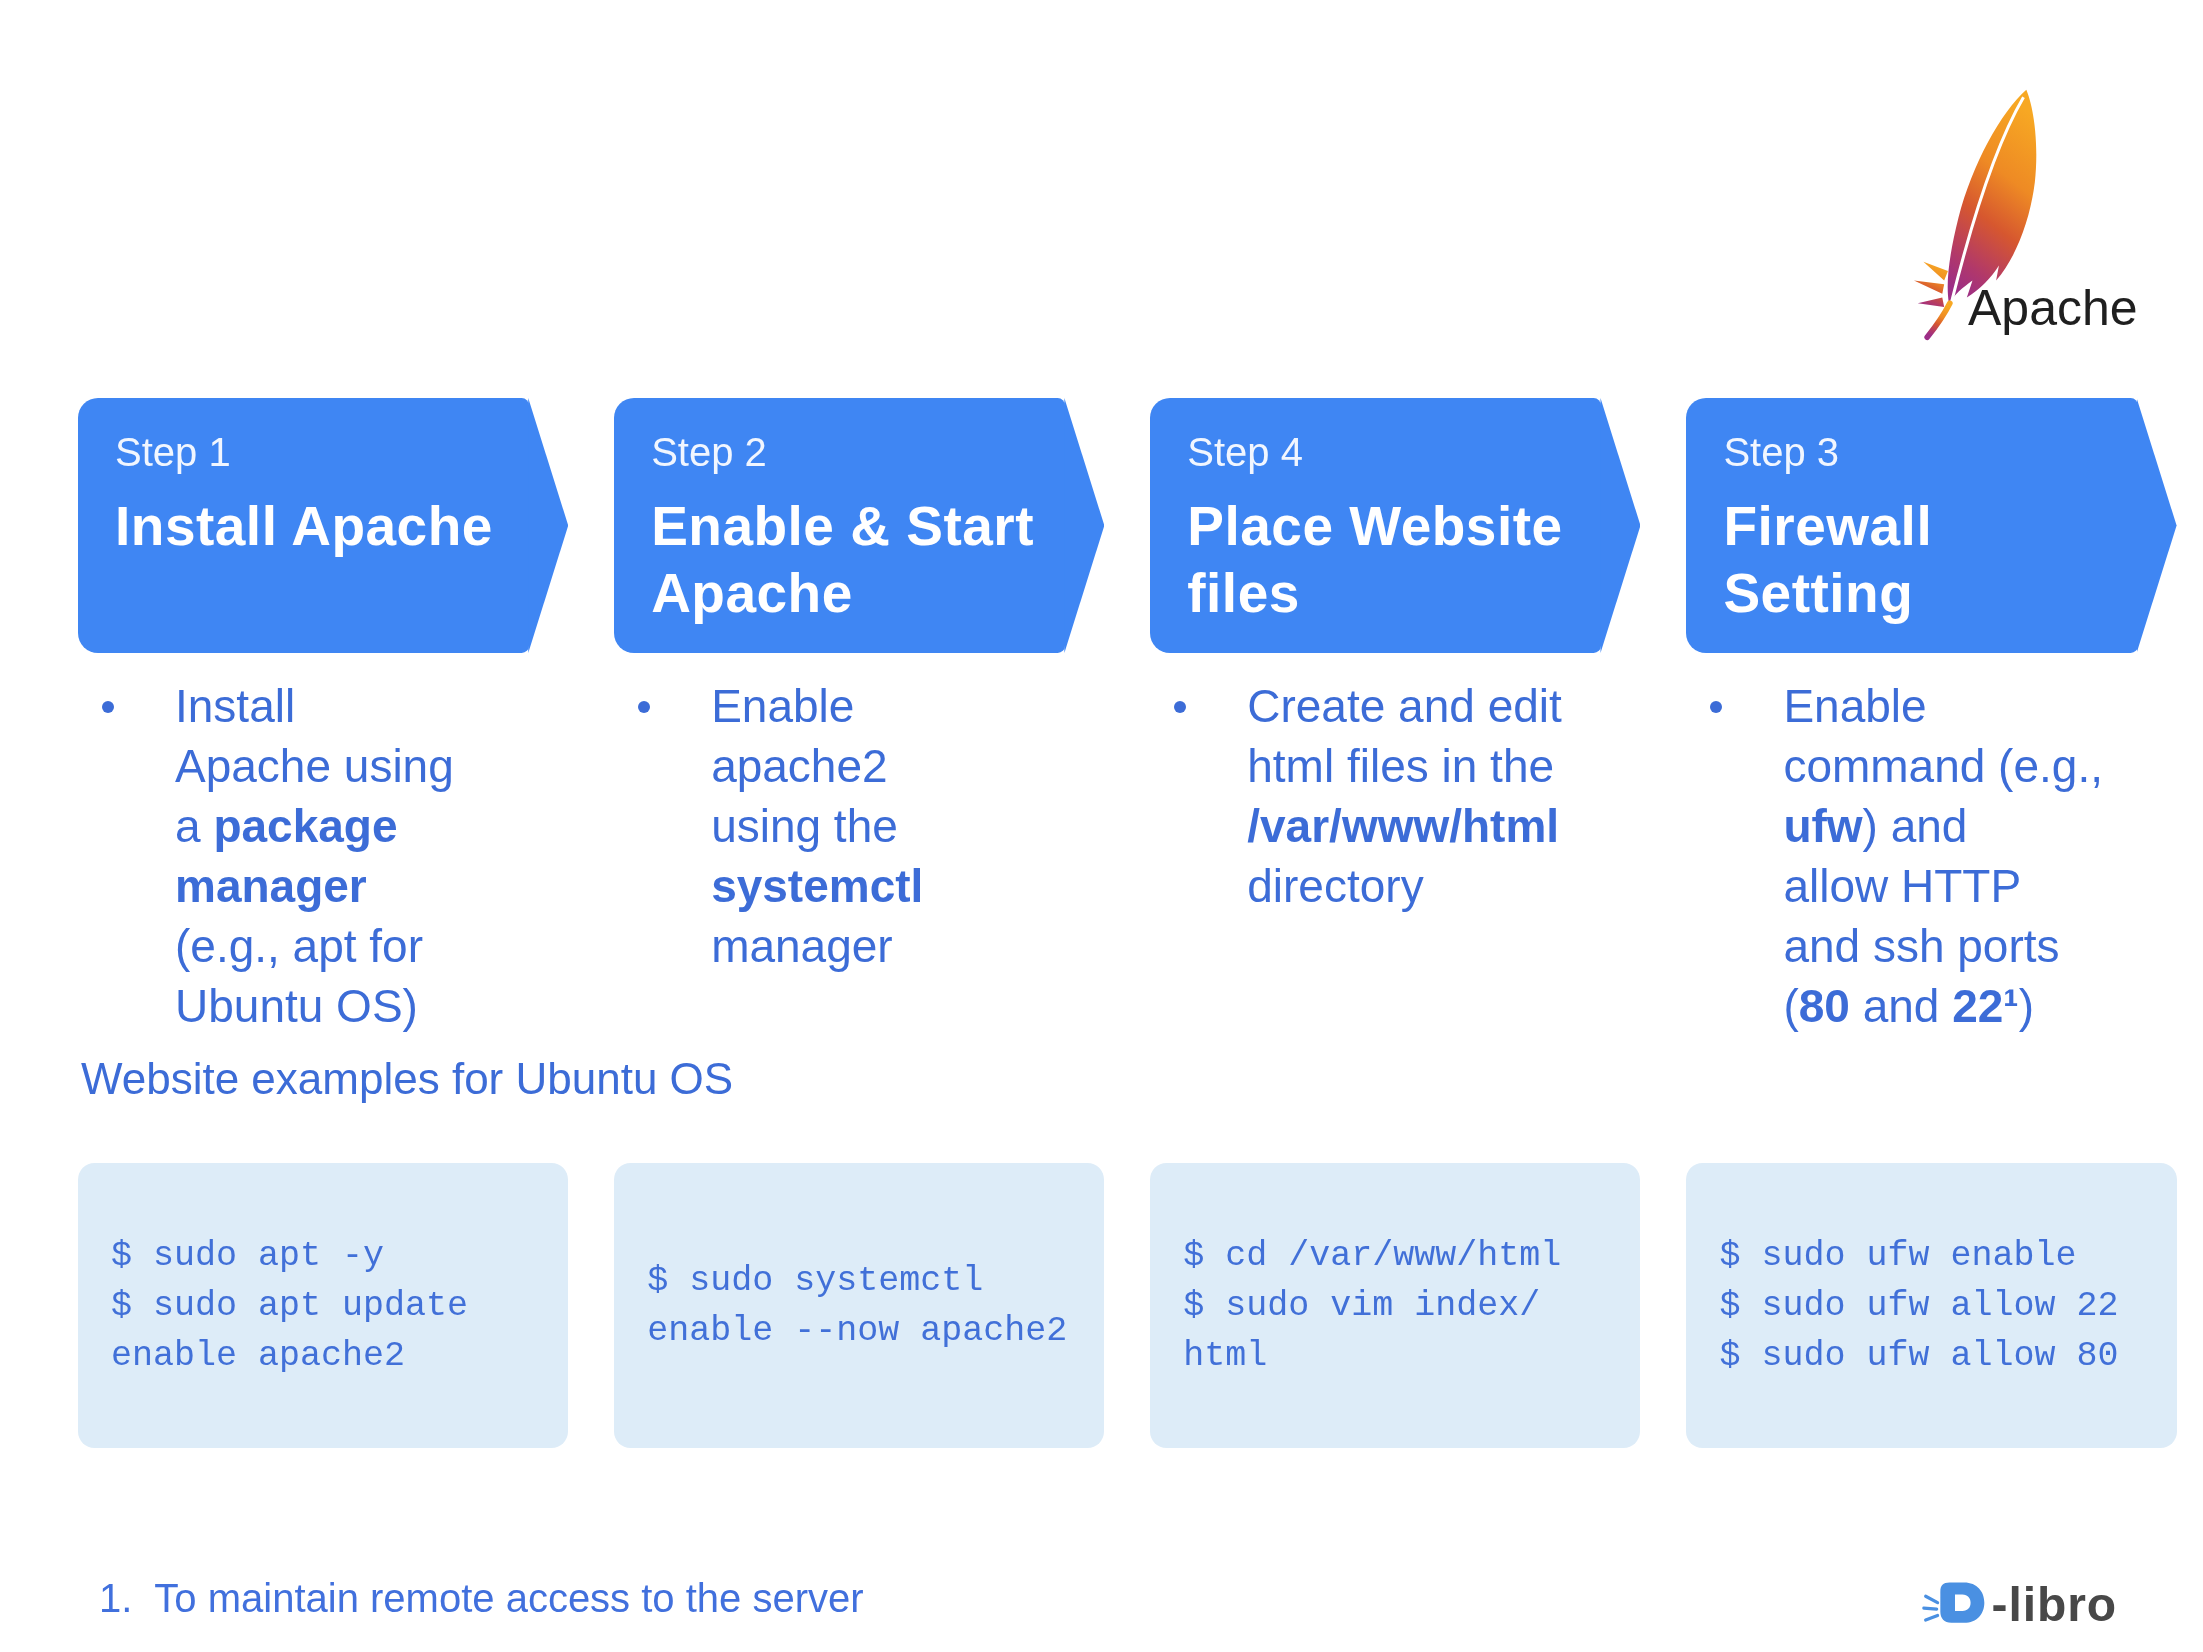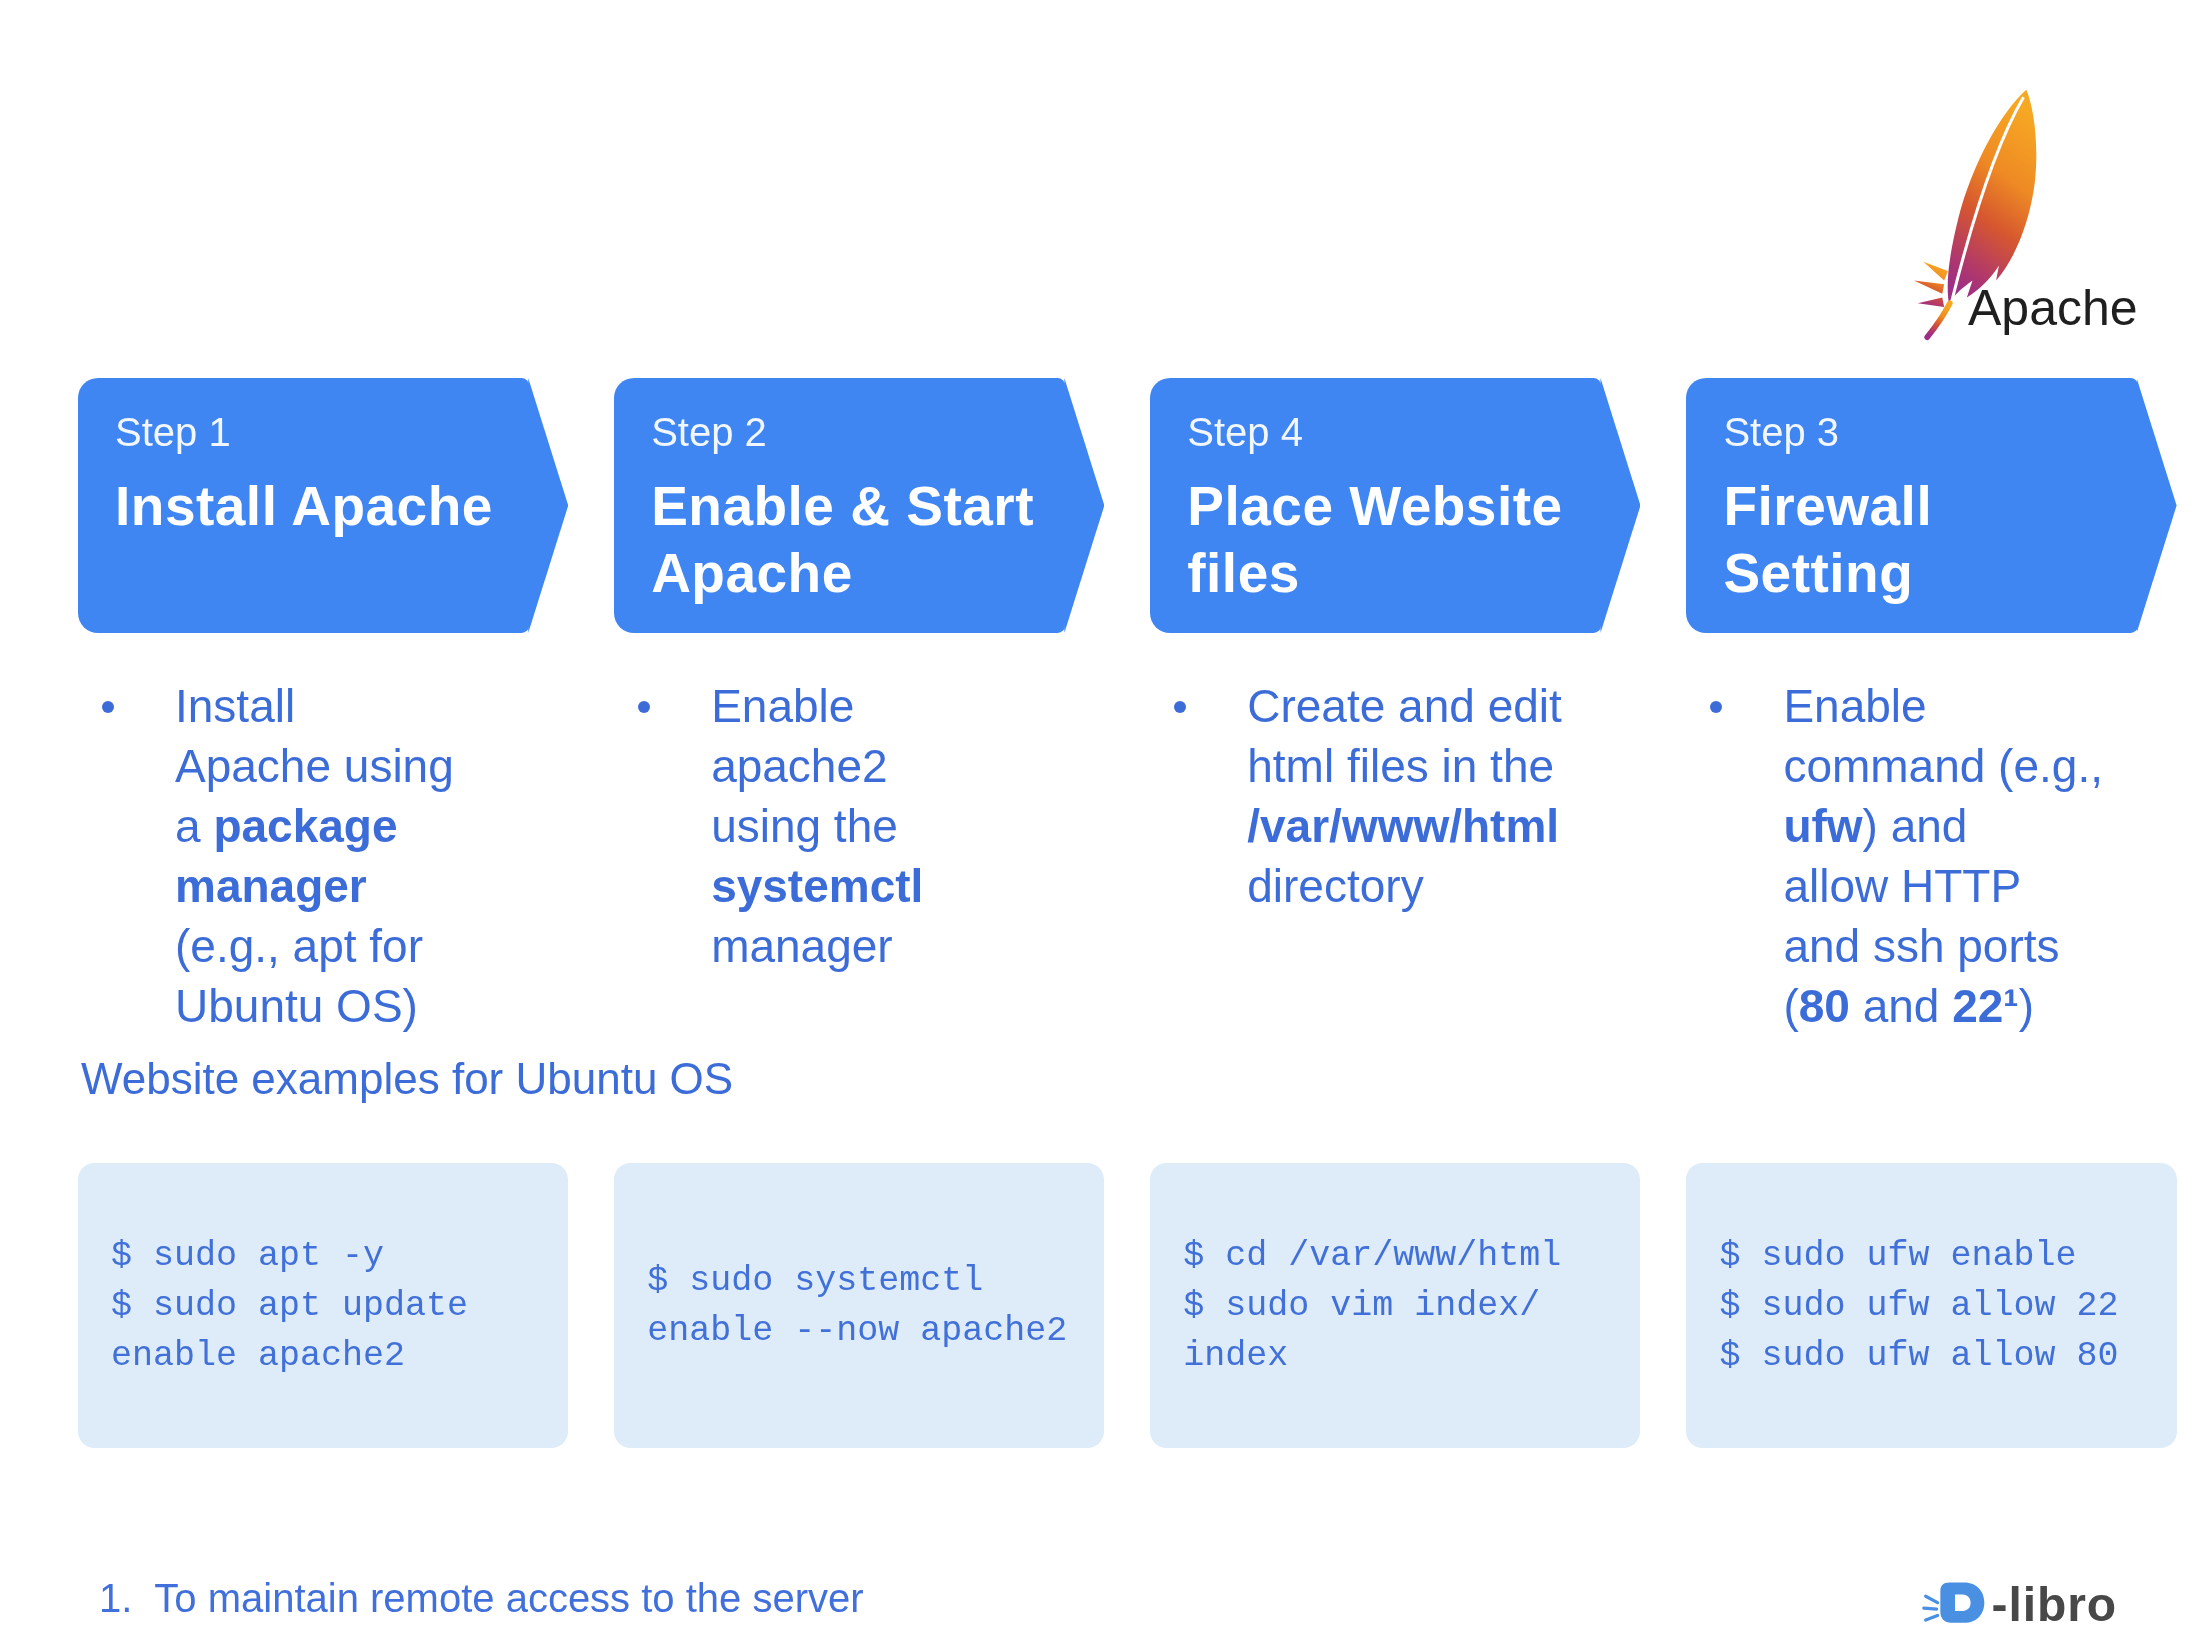--- a/index.html
+++ b/index.html
@@ -2,21 +2,21 @@
 <html style="font-size:14.7px"><head>
 <meta charset="utf-8">
 <style>
   html,body{margin:0;padding:0;background:#fff;}
   .page{position:relative;width:2204px;height:1653px;background:#ffffff;overflow:hidden;
         font-family:"Liberation Sans",sans-serif;margin-top:22px;}
 
   
   .row{position:absolute;left:78px;right:27.5px;display:grid;
        grid-template-columns:repeat(4,1fr);column-gap:46px;}
-  #banners{top:356px;height:203px;}
+  #banners{top:376px;height:203px;}
   #bullets{top:654px;}
   #codes{top:1141px;height:285px;}
 
   
   .banner{position:relative;height:255px;width:calc(100% - 39px);background:#3f86f3;
           border-radius:20px 7.3px 7.3px 20px;color:#fff;padding:31px 26px 0 37px;box-sizing:border-box;}
   .banner .arrow{position:absolute;left:calc(100% - 0.9px);top:0;width:40px;height:100%;
           background:#3f86f3;clip-path:polygon(0 0,100% 50%,0 100%);}
   .step-label{font-size:40px;line-height:46px;color:rgba(255,255,255,.93);font-weight:400;}
   .step-title{margin-top:18.4px;font-size:55px;font-weight:700;line-height:67px;letter-spacing:0.5px;}
@@ -152,21 +152,21 @@
         <div class="code-line">$ sudo apt update</div>
         <div class="code-line">enable apache2</div>
       </div>
       <div class="code-box">
         <div class="code-line">$ sudo systemctl</div>
         <div class="code-line">enable --now apache2</div>
       </div>
       <div class="code-box">
         <div class="code-line">$ cd /var/www/html</div>
         <div class="code-line">$ sudo vim index/</div>
-        <div class="code-line">index</div>
+        <div class="code-line">html</div>
       </div>
       <div class="code-box">
         <div class="code-line">$ sudo ufw enable</div>
         <div class="code-line">$ sudo ufw allow 22</div>
         <div class="code-line">$ sudo ufw allow 80</div>
       </div>
     </div>
 
   <div class="footnote">
     <span class="num">1.</span>

